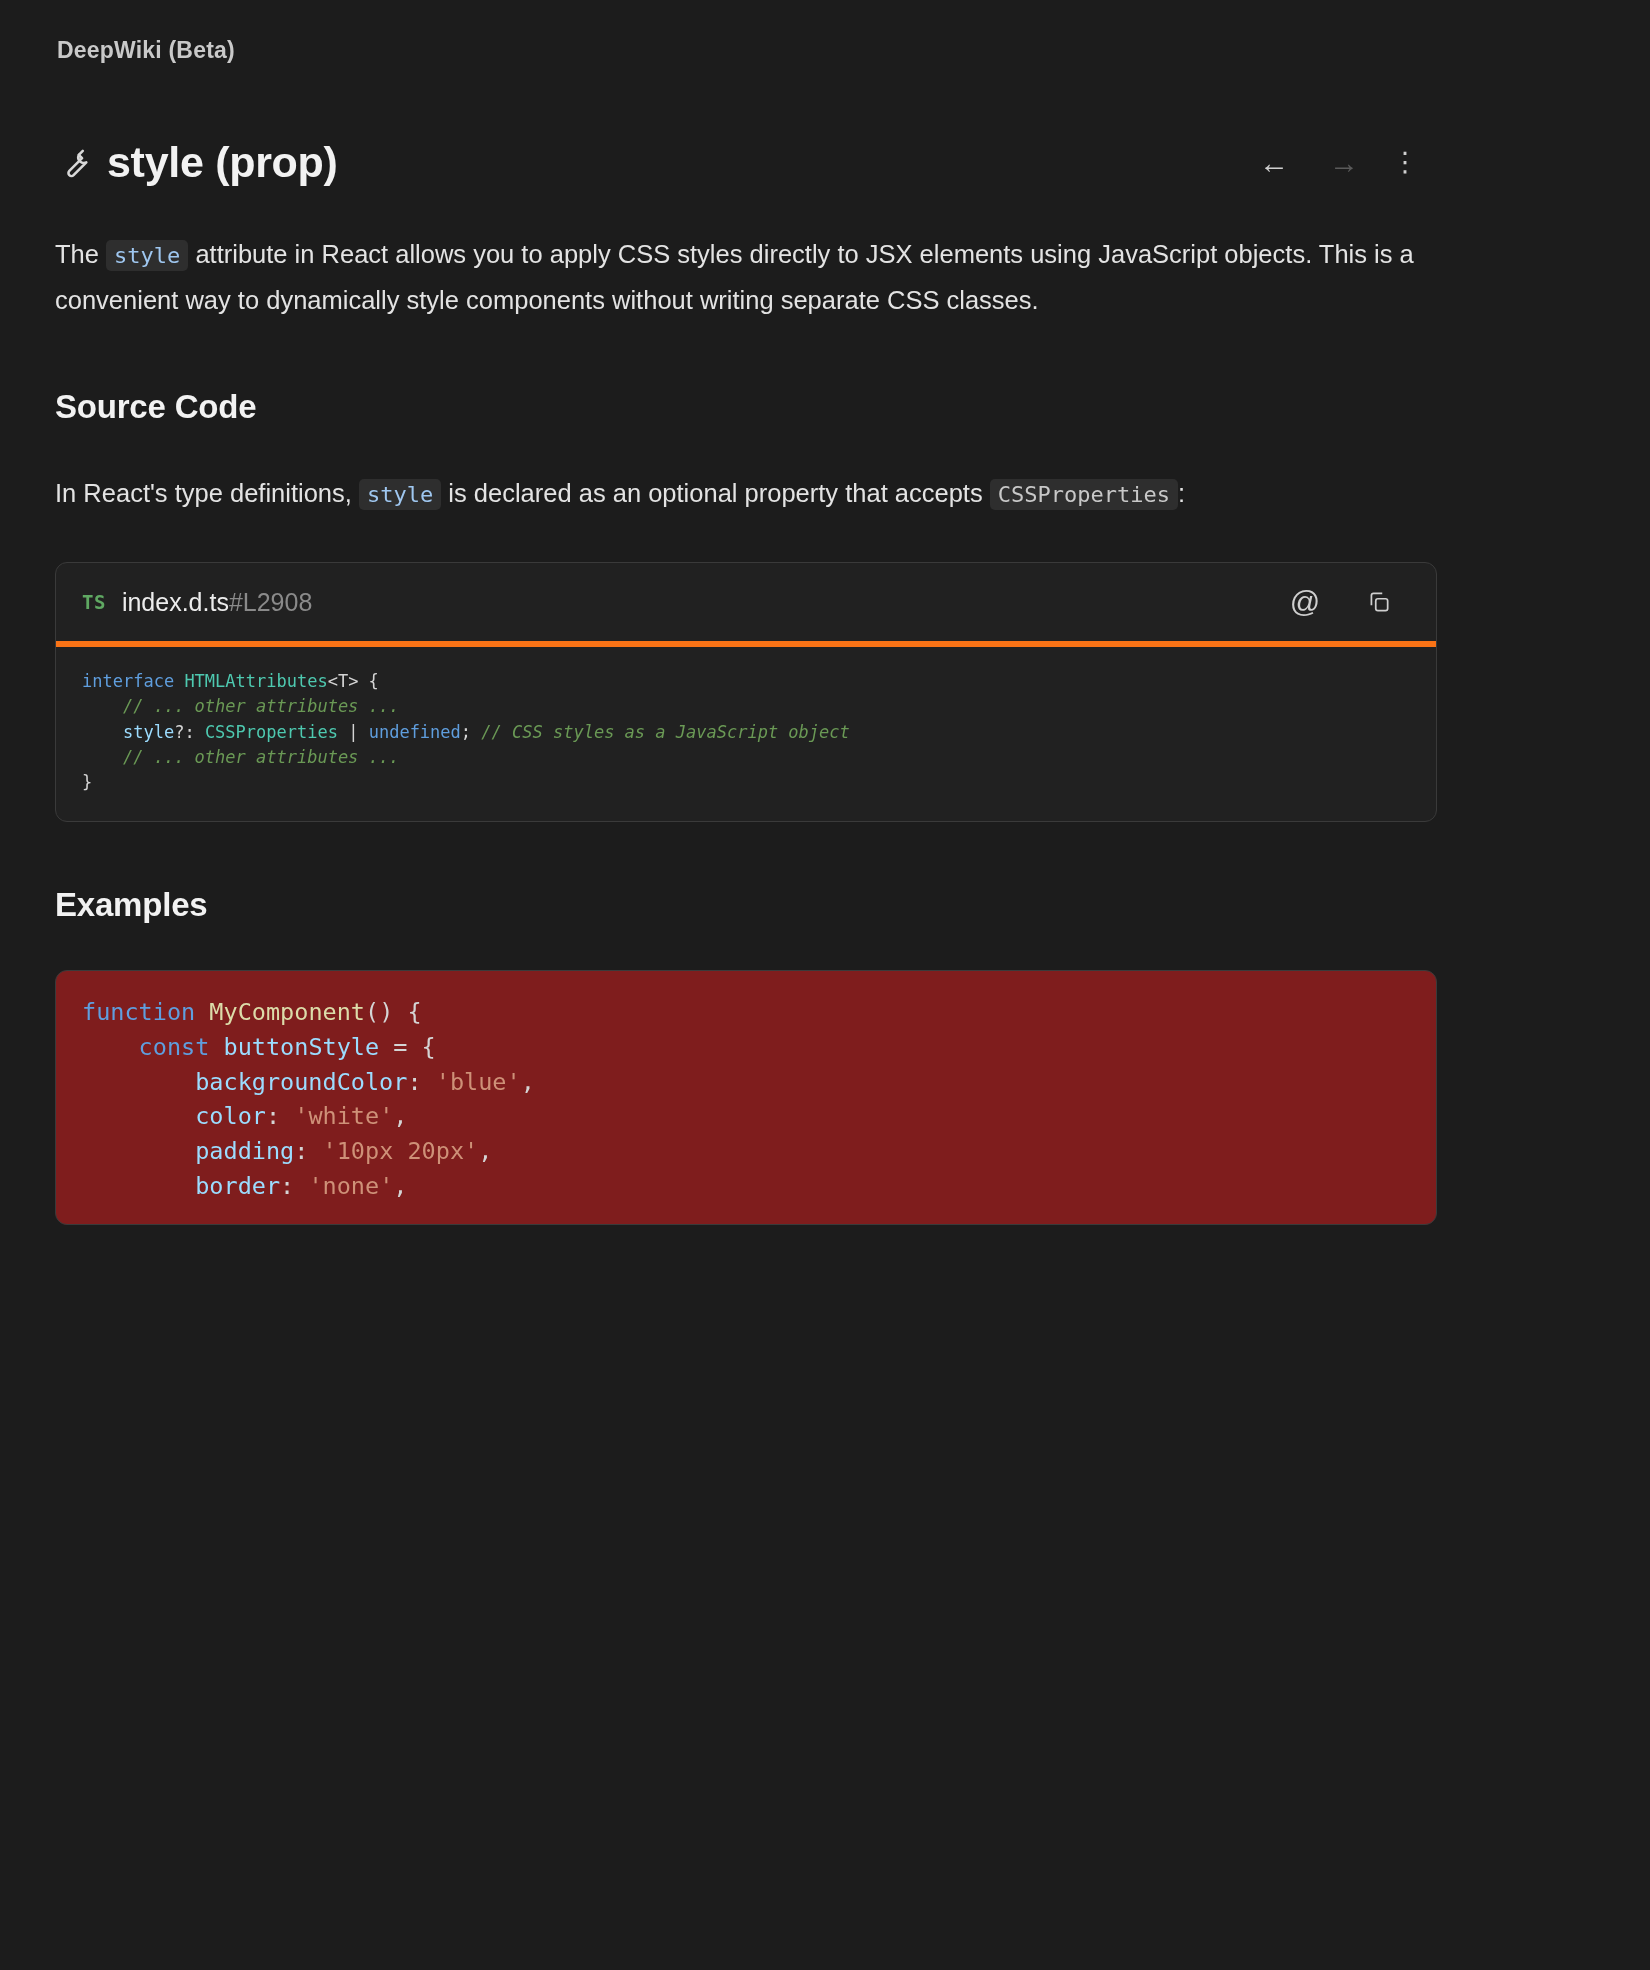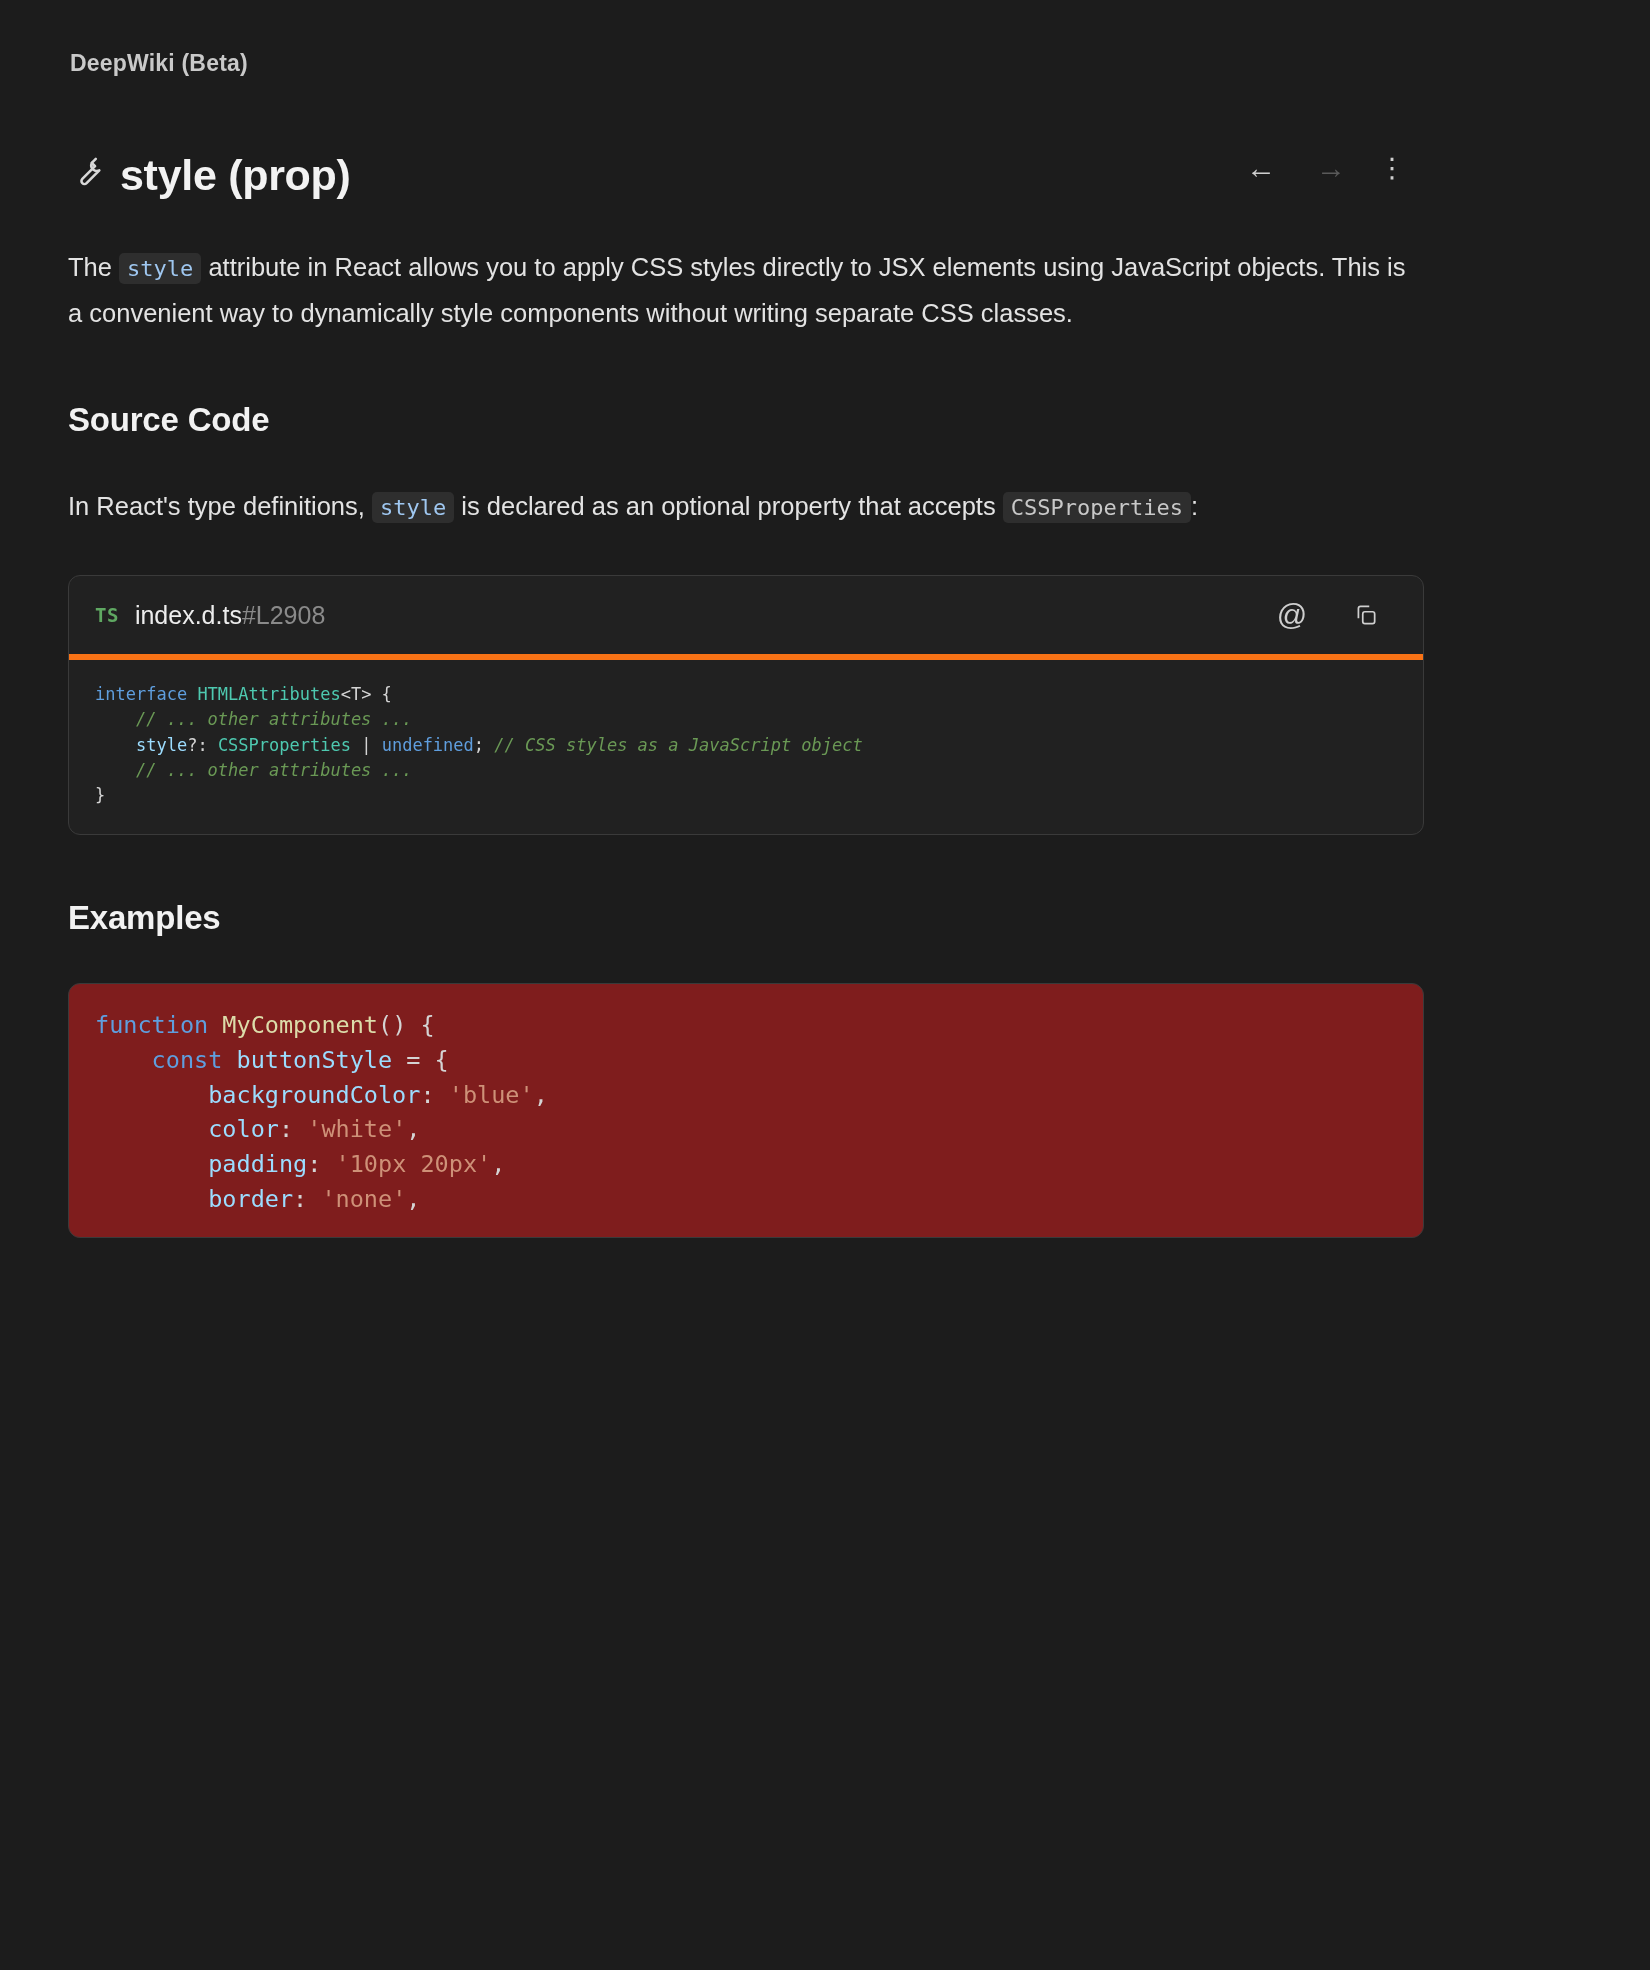--- a/index.html
+++ b/index.html
@@ -10,39 +10,39 @@
   }
   body {
     font-family: "Liberation Sans", sans-serif;
     color: #e8e8e8;
     -webkit-font-smoothing: antialiased;
   }
   .page {
     width: 1492px;
     min-height: 1970px;
     box-sizing: border-box;
-    padding: 16px;
+    padding: 3px;
     position: relative;
     overflow: hidden;
   }
   .brand {
     font-size: 23px;
     font-weight: bold;
     color: #c9c9c9;
     padding: 34px 0 0 54px;
     letter-spacing: 0.2px;
   }
   .content {
     padding: 0 52px 0 52px;
     max-width: 1600px;
     box-sizing: border-box;
   }
   .title-row {
     display: flex;
-    align-items: flex-start;
+    align-items: center;
     margin-top: 74px;
     padding-right: 10px;
   }
   .title-icon {
     width: 40px;
     height: 40px;
     flex: 0 0 auto;
     display: flex;
     align-items: center;
     justify-content: center;

